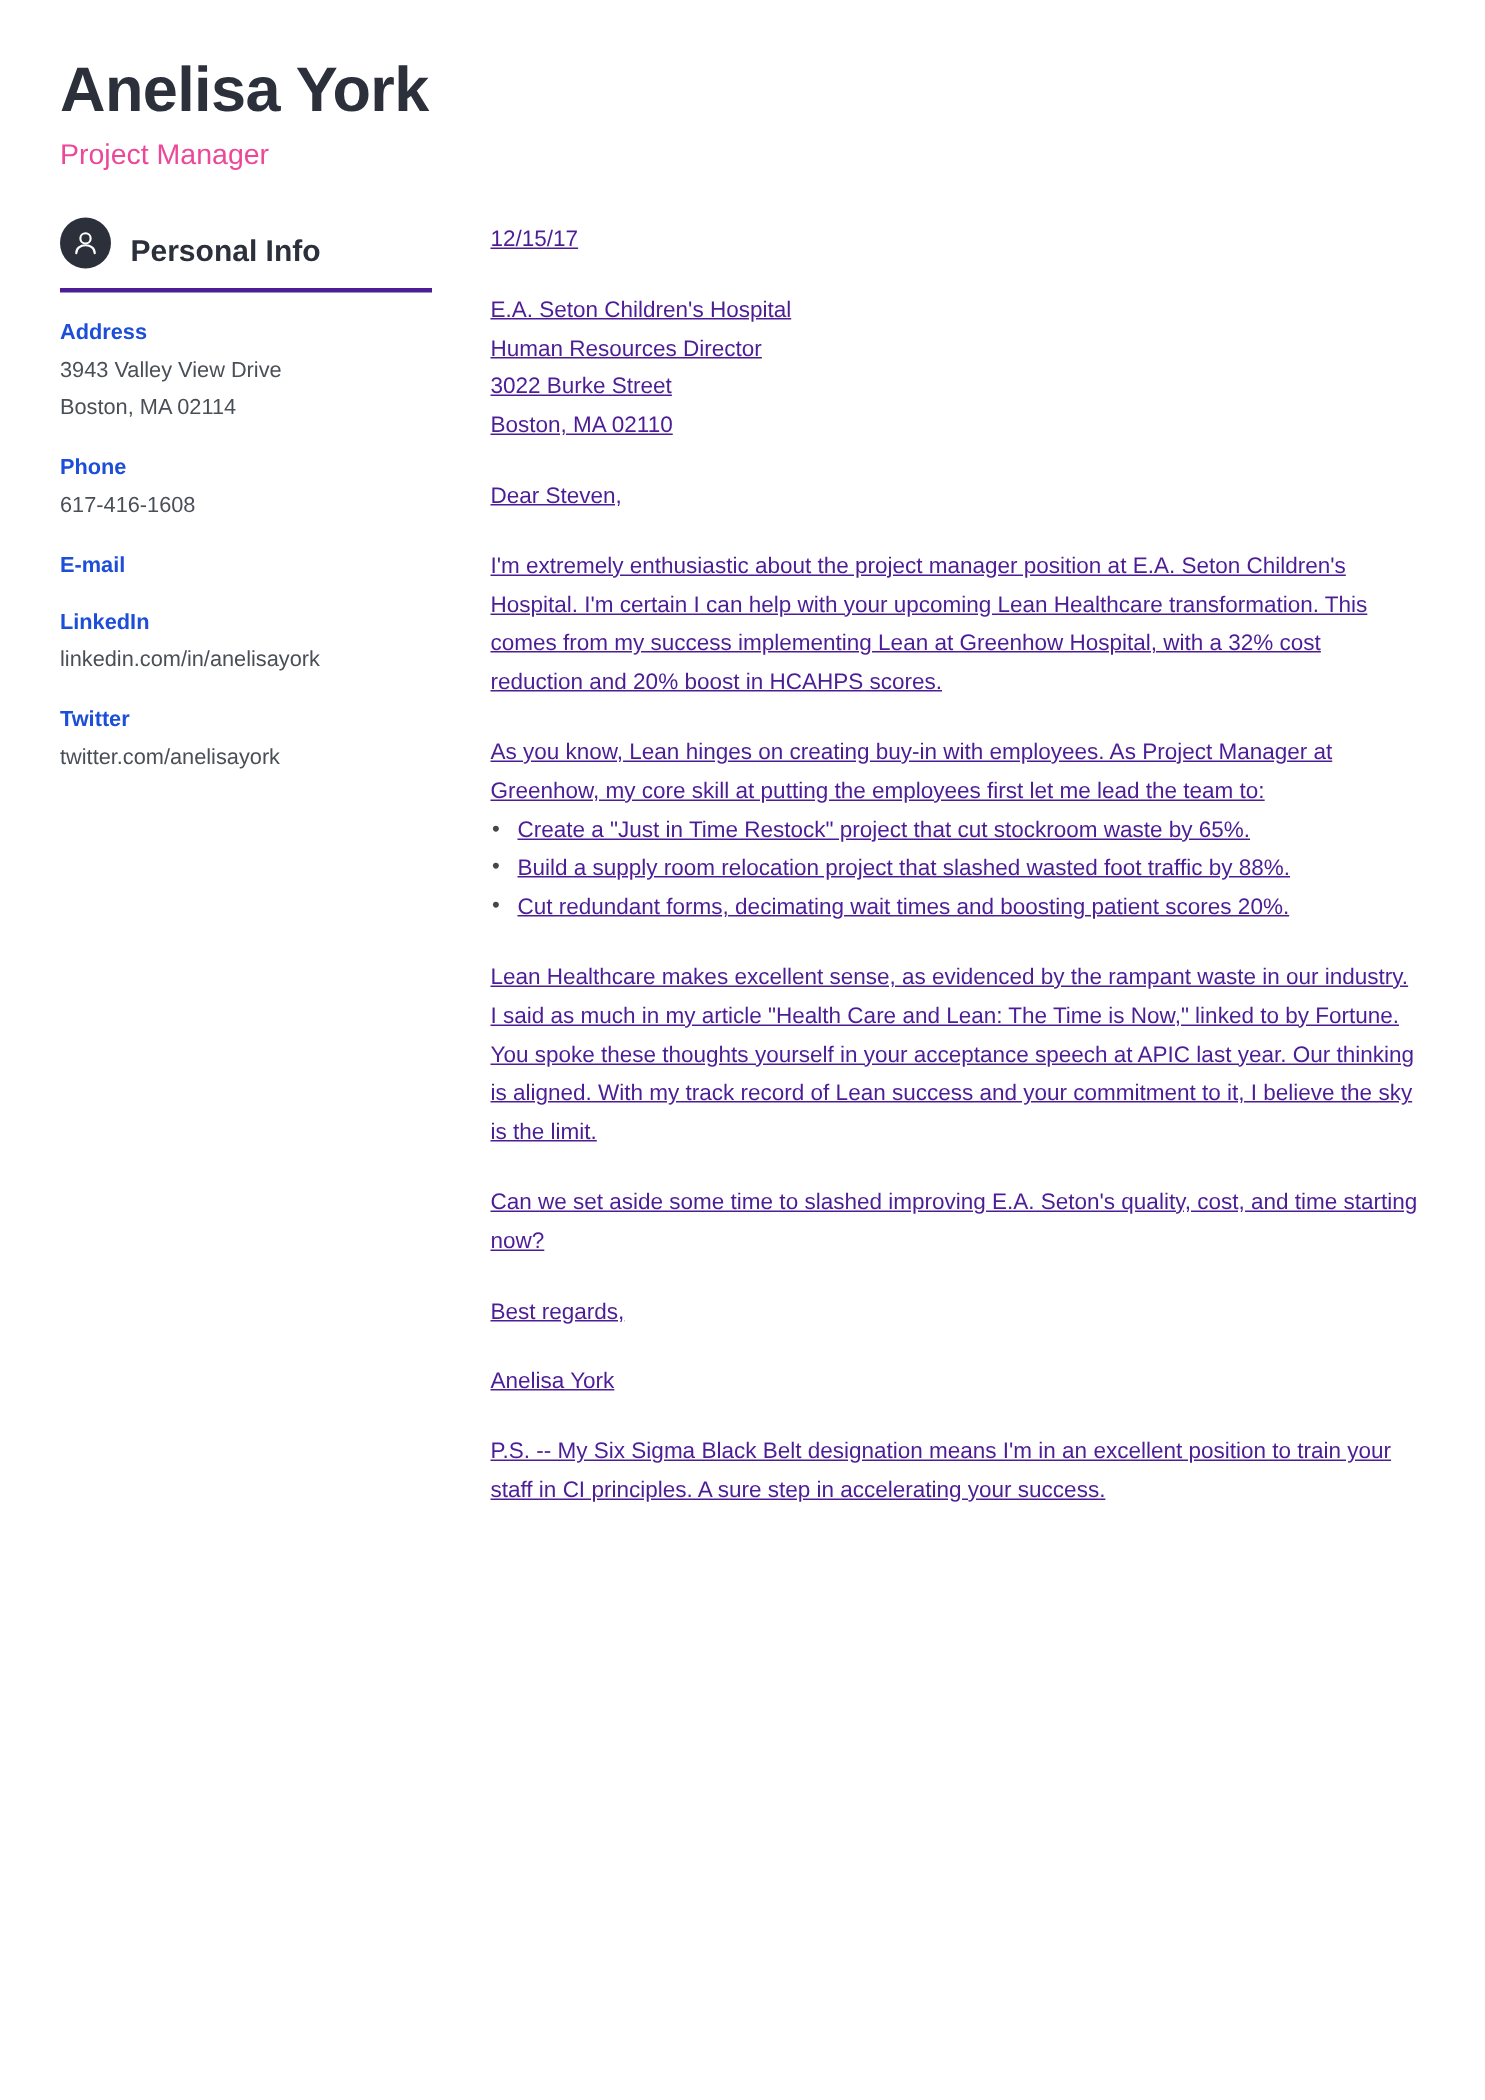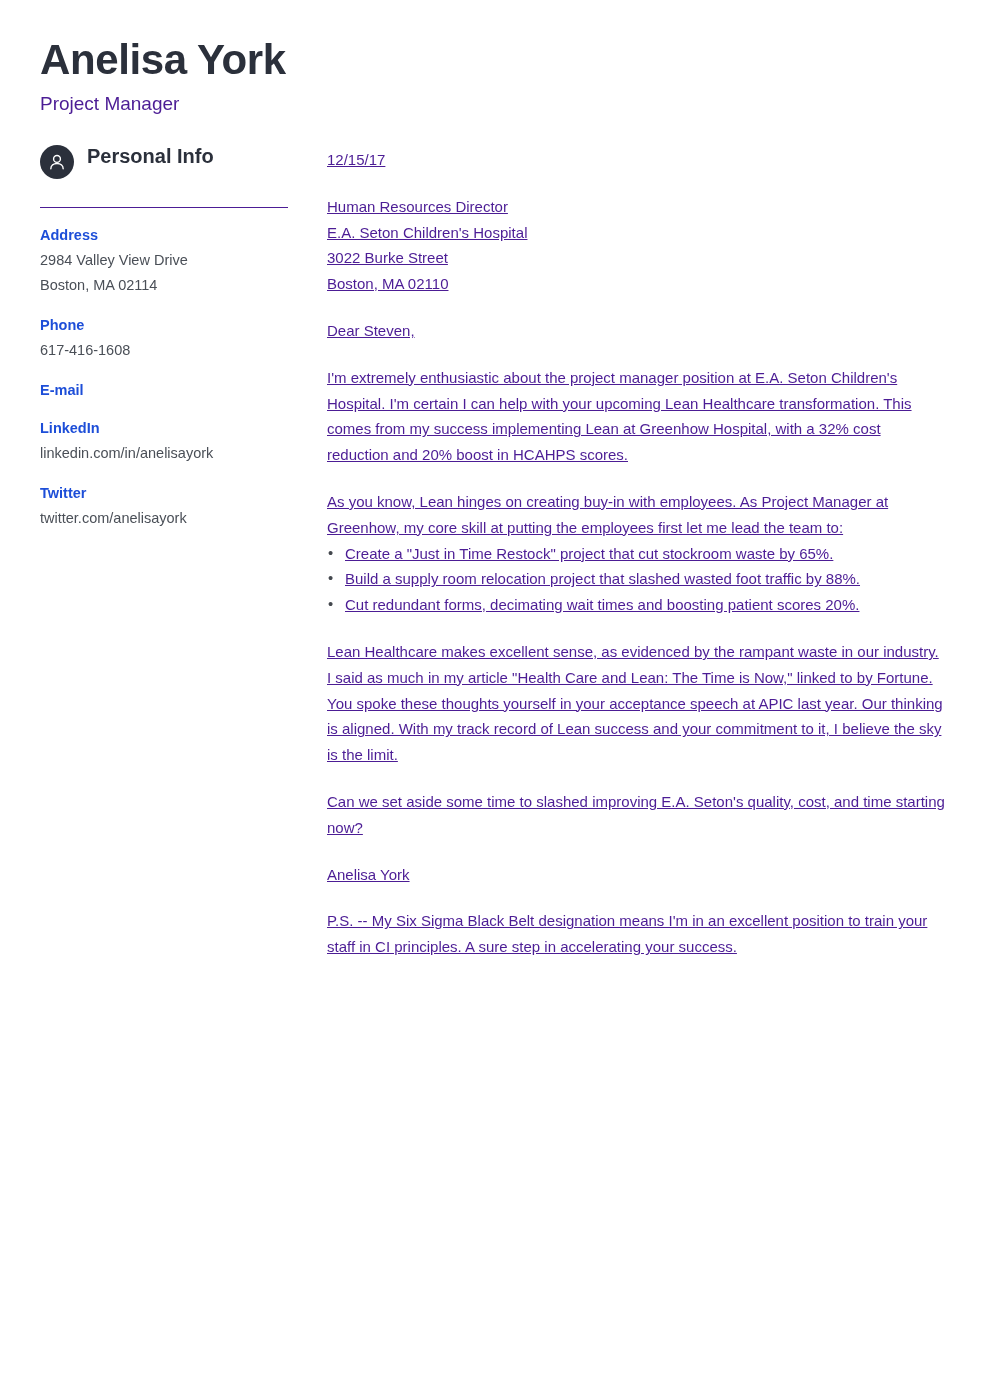--- a/index.html
+++ b/index.html
@@ -34,38 +34,38 @@
     font-size: 42px;
     font-weight: bold;
     color: #2b303b;
     letter-spacing: -0.4px;
     line-height: 1.12;
     margin: 0;
   }
   .job-title {
     font-size: 19px;
     font-weight: normal;
-    color: #4c1d95;
+    color: #ec4899;
     margin: 10px 0 0 0;
     line-height: 1.2;
   }
 
   
   .sidebar {
     position: absolute;
     left: 40px;
     top: 145px;
     width: 248px;
   }
   .section-head {
     display: flex;
-    align-items: flex-start;
+    align-items: flex-end;
     gap: 13px;
-    padding-bottom: 28px;
-    border-bottom: 1px solid #4c1d95;
+    padding-bottom: 13px;
+    border-bottom: 3px solid #4c1d95;
   }
   .section-icon {
     width: 34px;
     height: 34px;
     border-radius: 50%;
     background: #2b303b;
     display: flex;
     align-items: center;
     justify-content: center;
     flex: 0 0 auto;
@@ -153,21 +153,21 @@
         <svg width="20" height="20" viewBox="0 0 24 24" aria-hidden="true">
           <circle cx="12" cy="8.3" r="4.1" fill="none" stroke="#ffffff" stroke-width="1.7"></circle>
           <path d="M4.6 20.2c0-4.1 3.3-6.4 7.4-6.4s7.4 2.3 7.4 6.4" fill="none" stroke="#ffffff" stroke-width="1.7" stroke-linecap="round"></path>
         </svg>
       </span>
       <span class="section-title">Personal Info</span>
     </div>
 
     <div class="info-group">
       <div class="info-label">Address</div>
-      <div class="info-value">2984 Valley View Drive</div>
+      <div class="info-value">3943 Valley View Drive</div>
       <div class="info-value">Boston, MA 02114</div>
     </div>
 
     <div class="info-group">
       <div class="info-label">Phone</div>
       <div class="info-value">617-416-1608</div>
     </div>
 
     <div class="info-group">
       <div class="info-label">E-mail</div>
@@ -185,22 +185,22 @@
 
   </div>
 
   <div class="letter">
 
     <div class="block">
       <div class="letter-line">12/15/17</div>
     </div>
 
     <div class="block">
+      <div class="letter-line">E.A. Seton Children's Hospital</div>
       <div class="letter-line">Human Resources Director</div>
-      <div class="letter-line">E.A. Seton Children's Hospital</div>
       <div class="letter-line">3022 Burke Street</div>
       <div class="letter-line">Boston, MA 02110</div>
     </div>
 
     <div class="block">
       <div class="letter-line">Dear Steven,</div>
     </div>
 
     <p class="para">I'm extremely enthusiastic about the project manager position at E.A. Seton Children's Hospital. I'm certain I can help with your upcoming Lean Healthcare transformation. This comes from my success implementing Lean at Greenhow Hospital, with a 32% cost reduction and 20% boost in HCAHPS scores.</p>
 
@@ -211,20 +211,21 @@
       <li>Build a supply room relocation project that slashed wasted foot traffic by 88%.</li>
       <li>Cut redundant forms, decimating wait times and boosting patient scores 20%.</li>
     </ul>
 
     <div class="gap-sm"></div>
 
     <p class="para">Lean Healthcare makes excellent sense, as evidenced by the rampant waste in our industry. I said as much in my article "Health Care and Lean: The Time is Now," linked to by Fortune. You spoke these thoughts yourself in your acceptance speech at APIC last year. Our thinking is aligned. With my track record of Lean success and your commitment to it, I believe the sky is the limit.</p>
 
     <p class="para">Can we set aside some time to slashed improving E.A. Seton's quality, cost, and time starting now?</p>
 
+    <p class="para">Best regards,</p>
 
     <p class="para">Anelisa York</p>
 
     <p class="para" style="margin-bottom:0;">P.S. -- My Six Sigma Black Belt designation means I'm in an excellent position to train your staff in CI principles. A sure step in accelerating your success.</p>
 
   </div>
 
 </div>
 
 </body></html>

